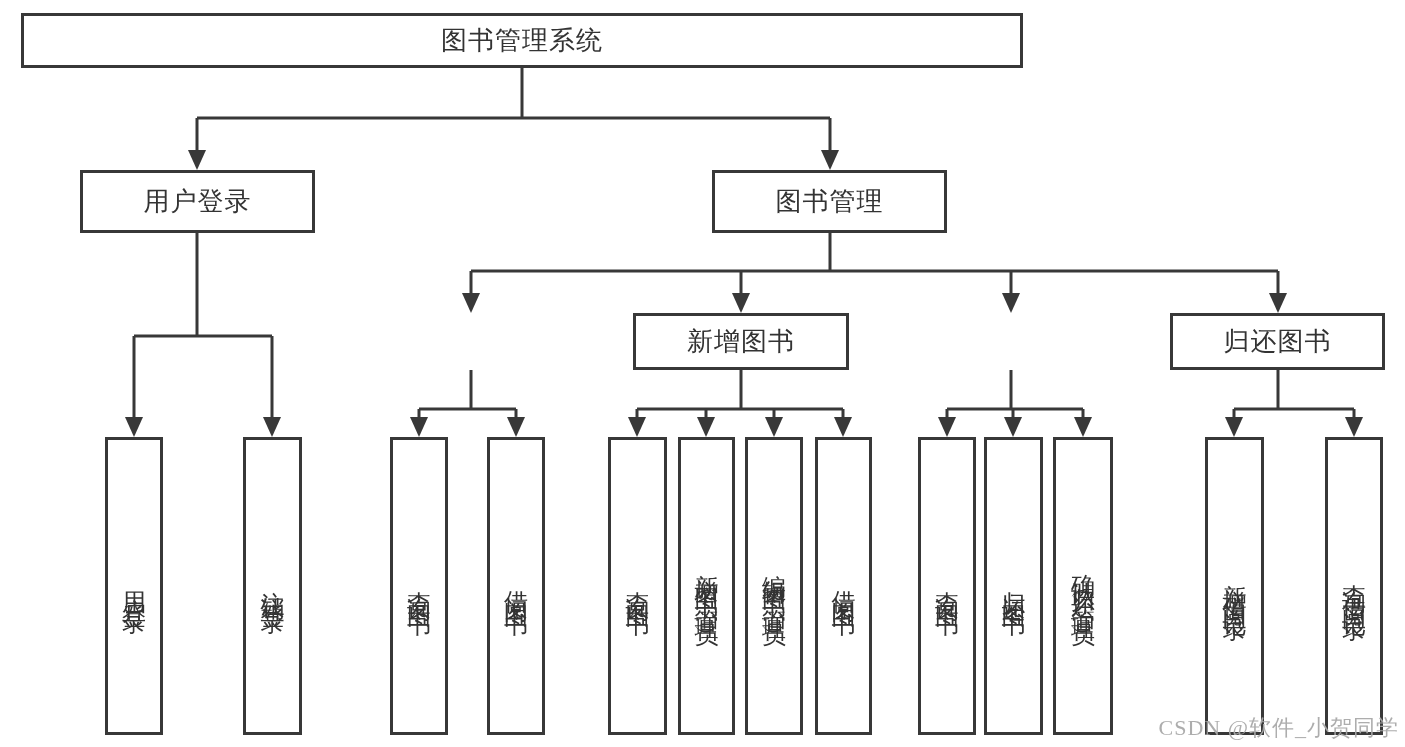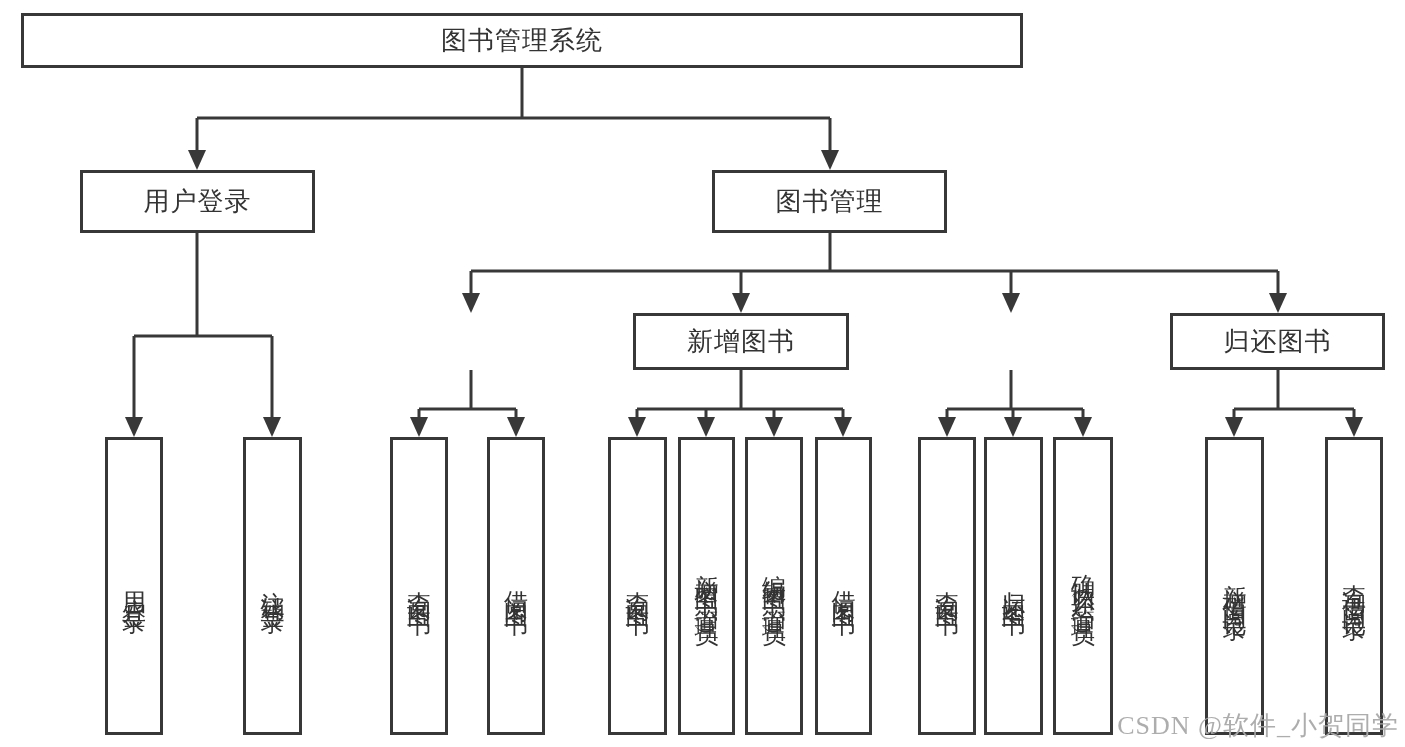--- a/index.html
+++ b/index.html
@@ -14,21 +14,21 @@
   }
   .hbox .label{
     font-size:26px;letter-spacing:1px;white-space:nowrap;color:#333;
   }
   .vbox .label{
     writing-mode:vertical-rl;text-orientation:mixed;
     font-size:24px;letter-spacing:7px;line-height:1;color:#333;
   }
   .watermark{
     position:absolute;right:6px;bottom:4px;z-index:6;
-    font-size:26px;letter-spacing:1px;white-space:nowrap;
+    font-size:22px;letter-spacing:1px;white-space:nowrap;
     color:rgba(169,169,169,0.95);
     text-align:right;
   }
 </style>
 </head>
 <body>
 
 <div class="stage">
 
   <svg class="connectors" viewBox="0 0 1405 747" xmlns="http://www.w3.org/2000/svg">

